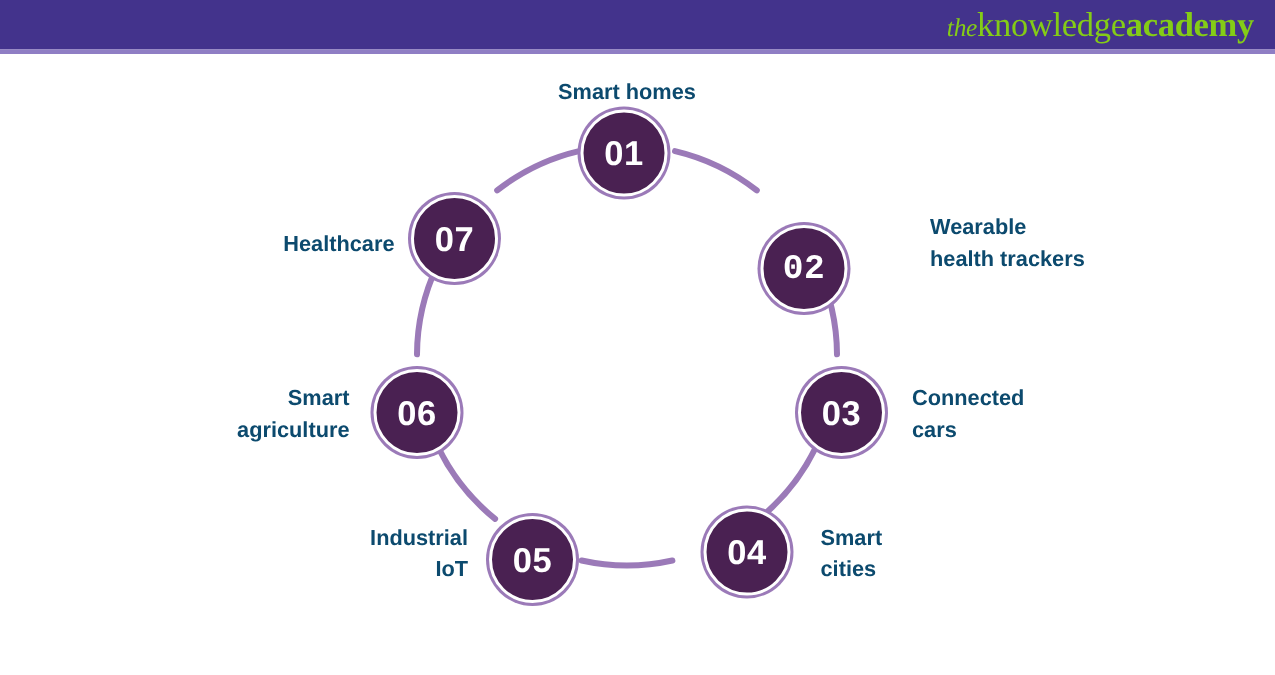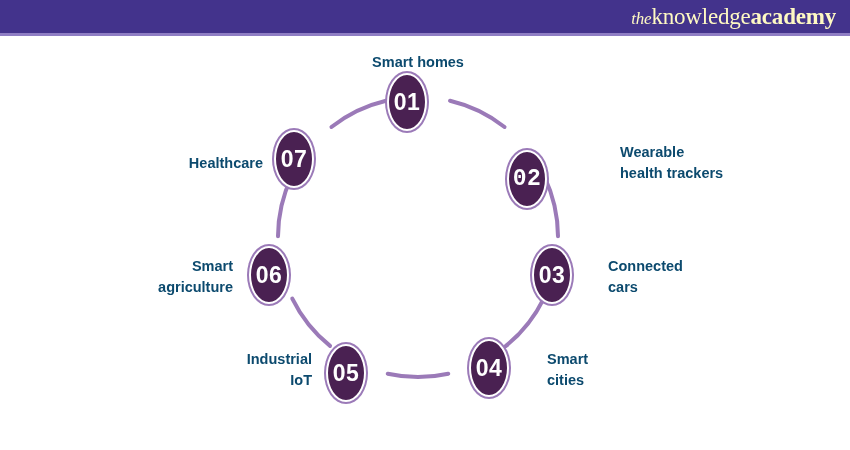--- a/index.html
+++ b/index.html
@@ -31,21 +31,21 @@
   }
   .header-underline {
     position: absolute;
     left: 0;
     top: 33px;
     width: 850px;
     height: 3px;
     background: #8f7ec4;
   }
   .logo {
-    color: #fef9c3;
+    color: #84cc16;
     font-family: "Liberation Serif", "DejaVu Serif", serif;
     font-size: 23px;
     letter-spacing: -0.2px;
     white-space: nowrap;
     line-height: 1;
   }
   .logo .logo-the {
     font-style: italic;
     font-size: 17px;
   }
@@ -68,21 +68,21 @@
     position: absolute;
     left: 0;
     top: 0;
     width: 850px;
     height: 414px;
   }
 
   
   .node {
     position: absolute;
-    width: 40px;
+    width: 58px;
     height: 58px;
     border-radius: 50%;
     background: #4a2152;
     border: 2px solid #ffffff;
     box-shadow: 0 0 0 2px #9b7ab8;
     display: flex;
     align-items: center;
     justify-content: center;
     box-sizing: border-box;
     z-index: 3;

